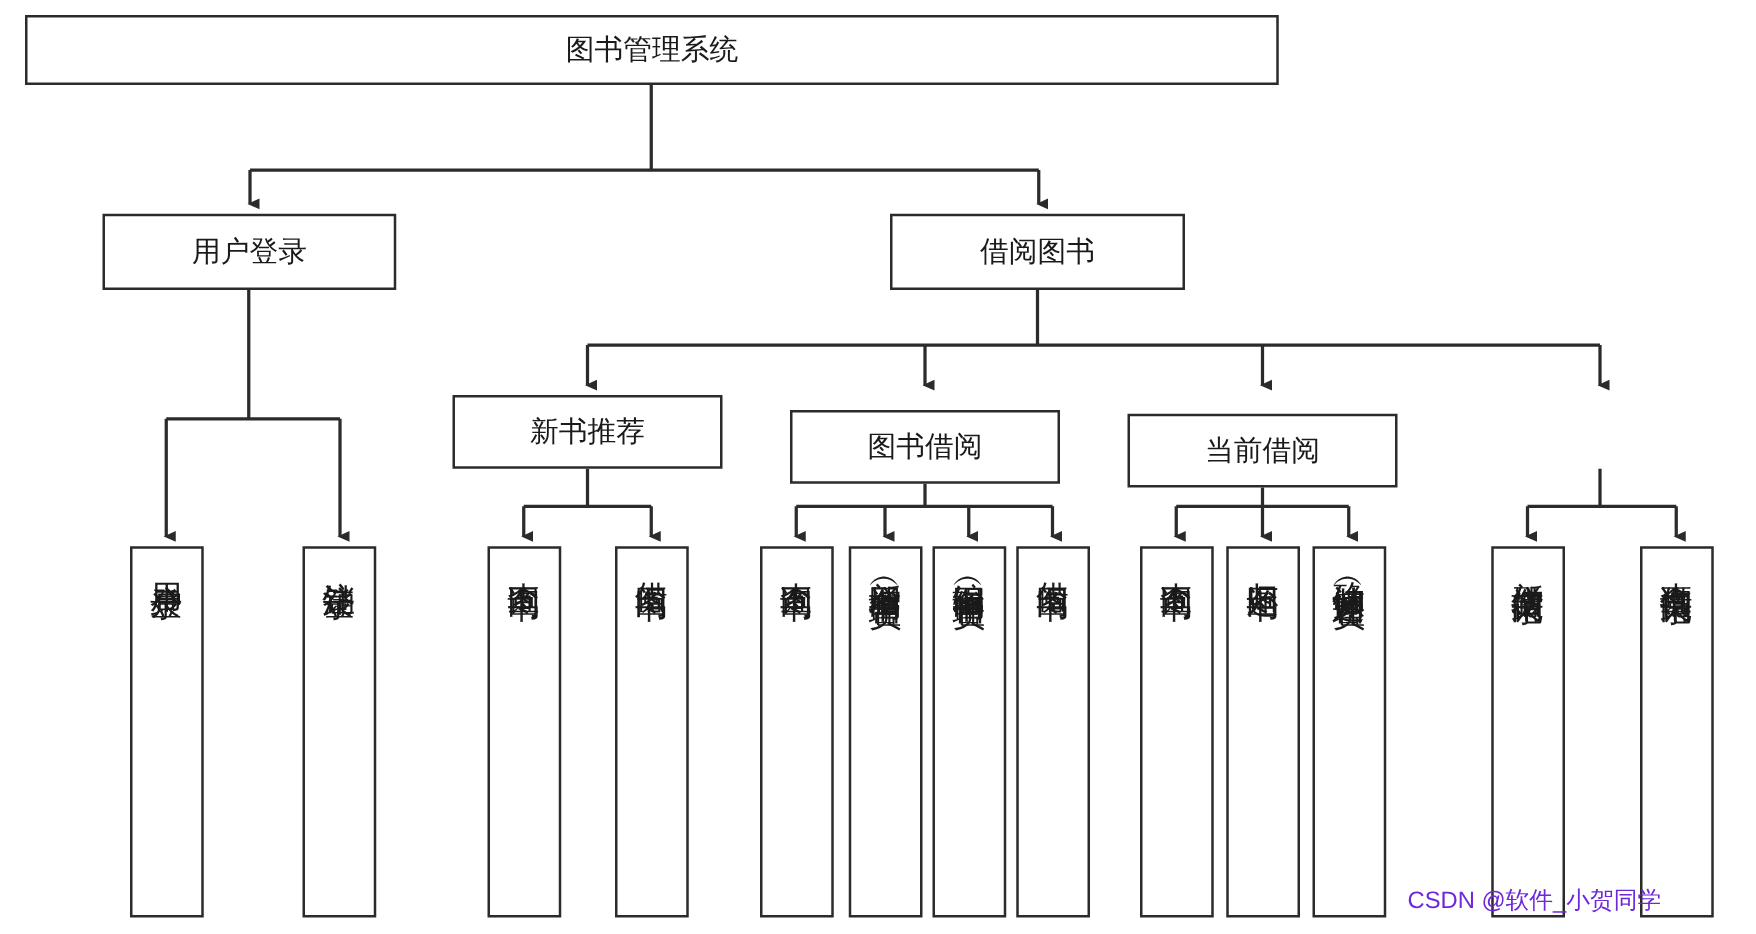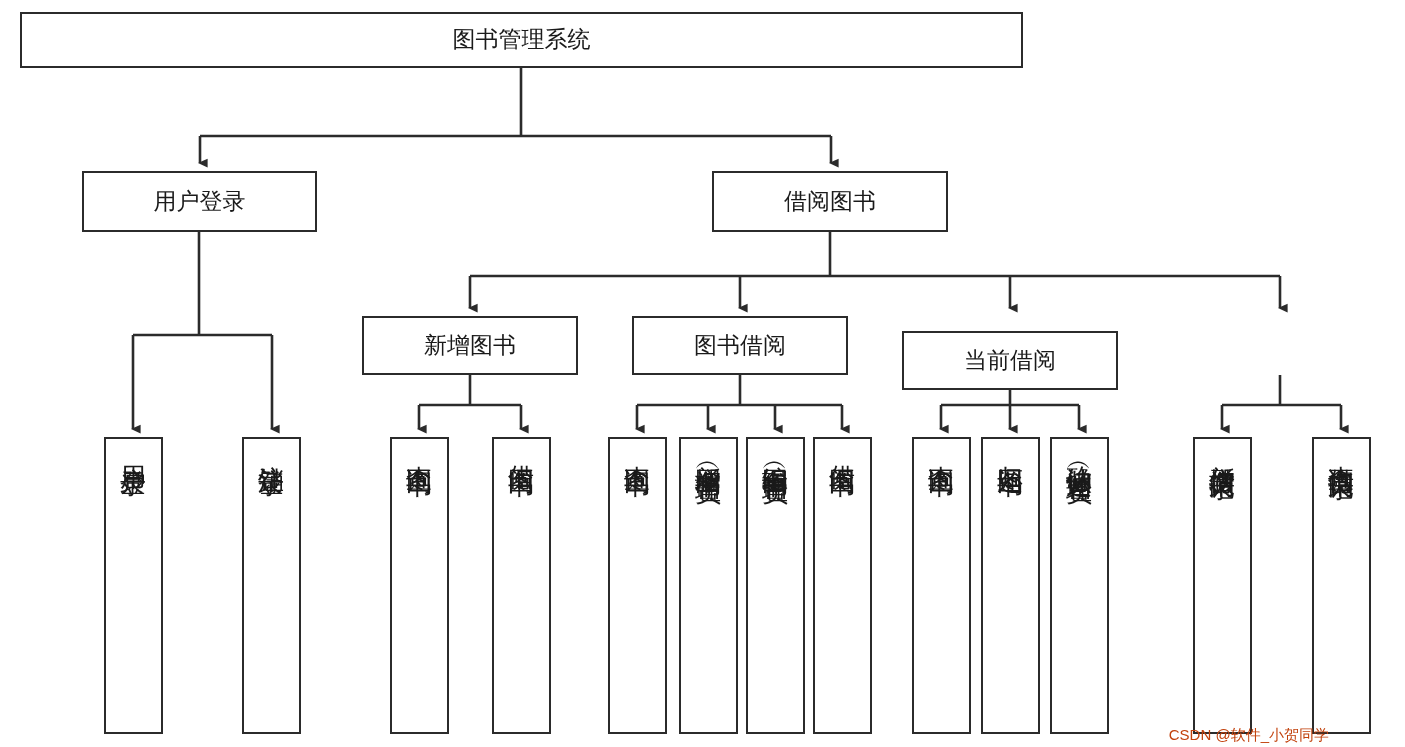--- a/index.html
+++ b/index.html
@@ -54,23 +54,23 @@
     writing-mode: vertical-rl;
     text-orientation: upright;
     font-size: 26px;
     letter-spacing: 2px;
     line-height: 1;
     margin: 0 auto;
   }
   .watermark {
     position: absolute;
     right: 8px;
-    bottom: 2px;
-    font-size: 15px;
-    color: #c2410c;
+    bottom: 14px;
+    font-size: 19px;
+    color: #6d28d9;
     z-index: 5;
     white-space: nowrap;
     pointer-events: none;
   }
 </style>
 </head>
 <body>
 
 <div id="diagram-root">
 
@@ -129,23 +129,23 @@
   </div>
 
   <div class="node horiz" style="left:82px; top:171px; width:235px; height:61px;">
     <span class="node-label">用户登录</span>
   </div>
   <div class="node horiz" style="left:712px; top:171px; width:236px; height:61px;">
     <span class="node-label">借阅图书</span>
   </div>
 
   <div class="node horiz" style="left:362px; top:316px; width:216px; height:59px;">
-    <span class="node-label">新增图书</span>
+    <span class="node-label">新书推荐</span>
   </div>
-  <div class="node horiz" style="left:632px; top:316px; width:216px; height:59px;">
+  <div class="node horiz" style="left:632px; top:328px; width:216px; height:59px;">
     <span class="node-label">图书借阅</span>
   </div>
   <div class="node horiz" style="left:902px; top:316px; width:216px; height:59px;margin-top:15px;">
     <span class="node-label">当前借阅</span>
   </div>
 
   <div class="node vert" style="left:104px; top:437px; width:59px; height:297px;">
     <span class="node-label">用户登录</span>
   </div>
   <div class="node vert" style="left:242px; top:437px; width:59px; height:297px;">

